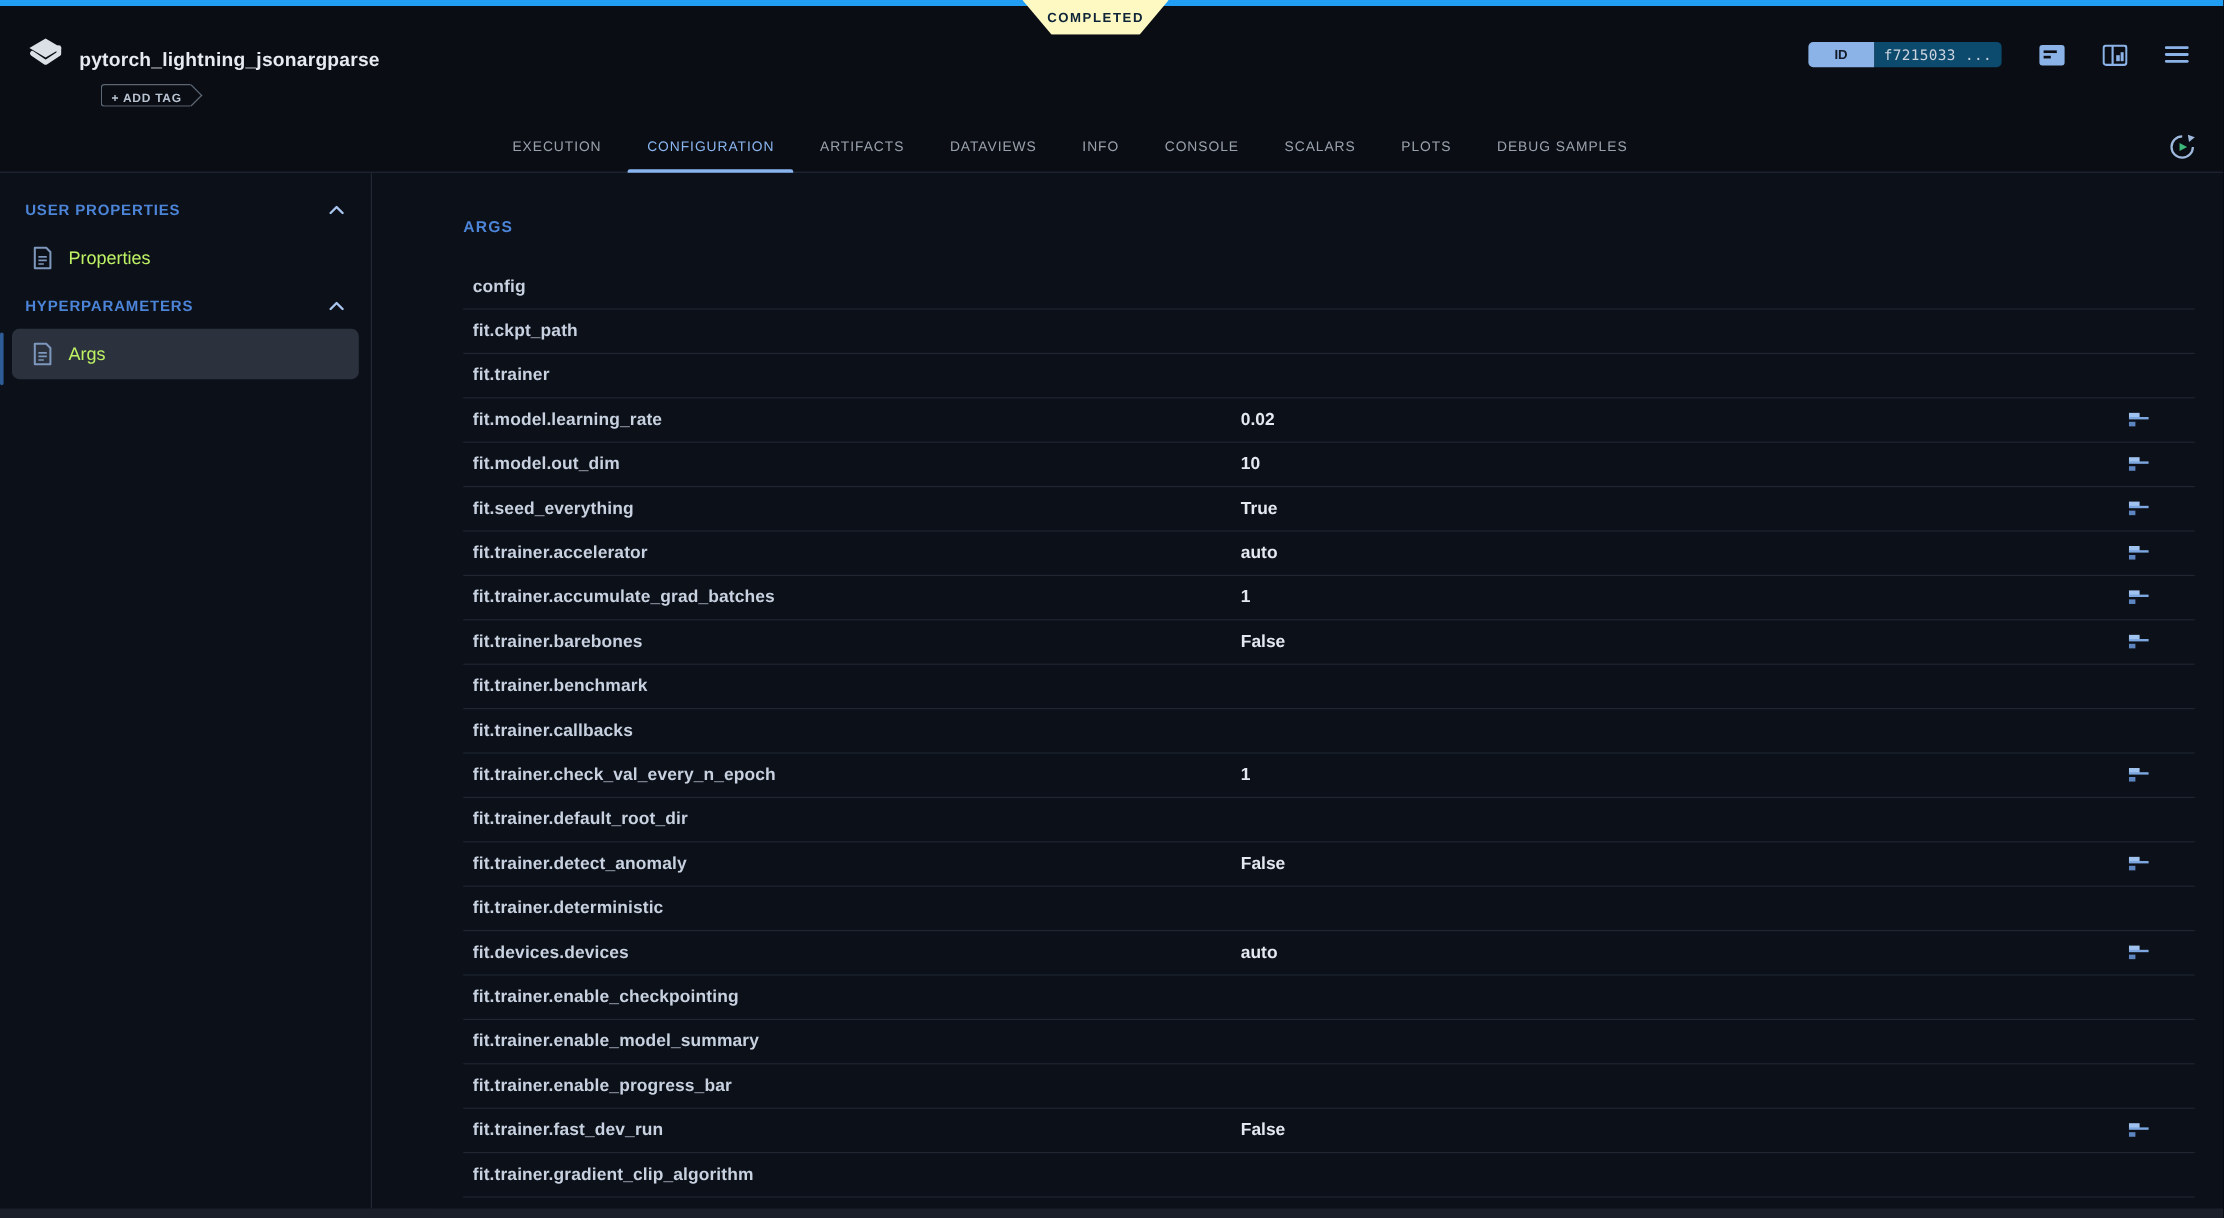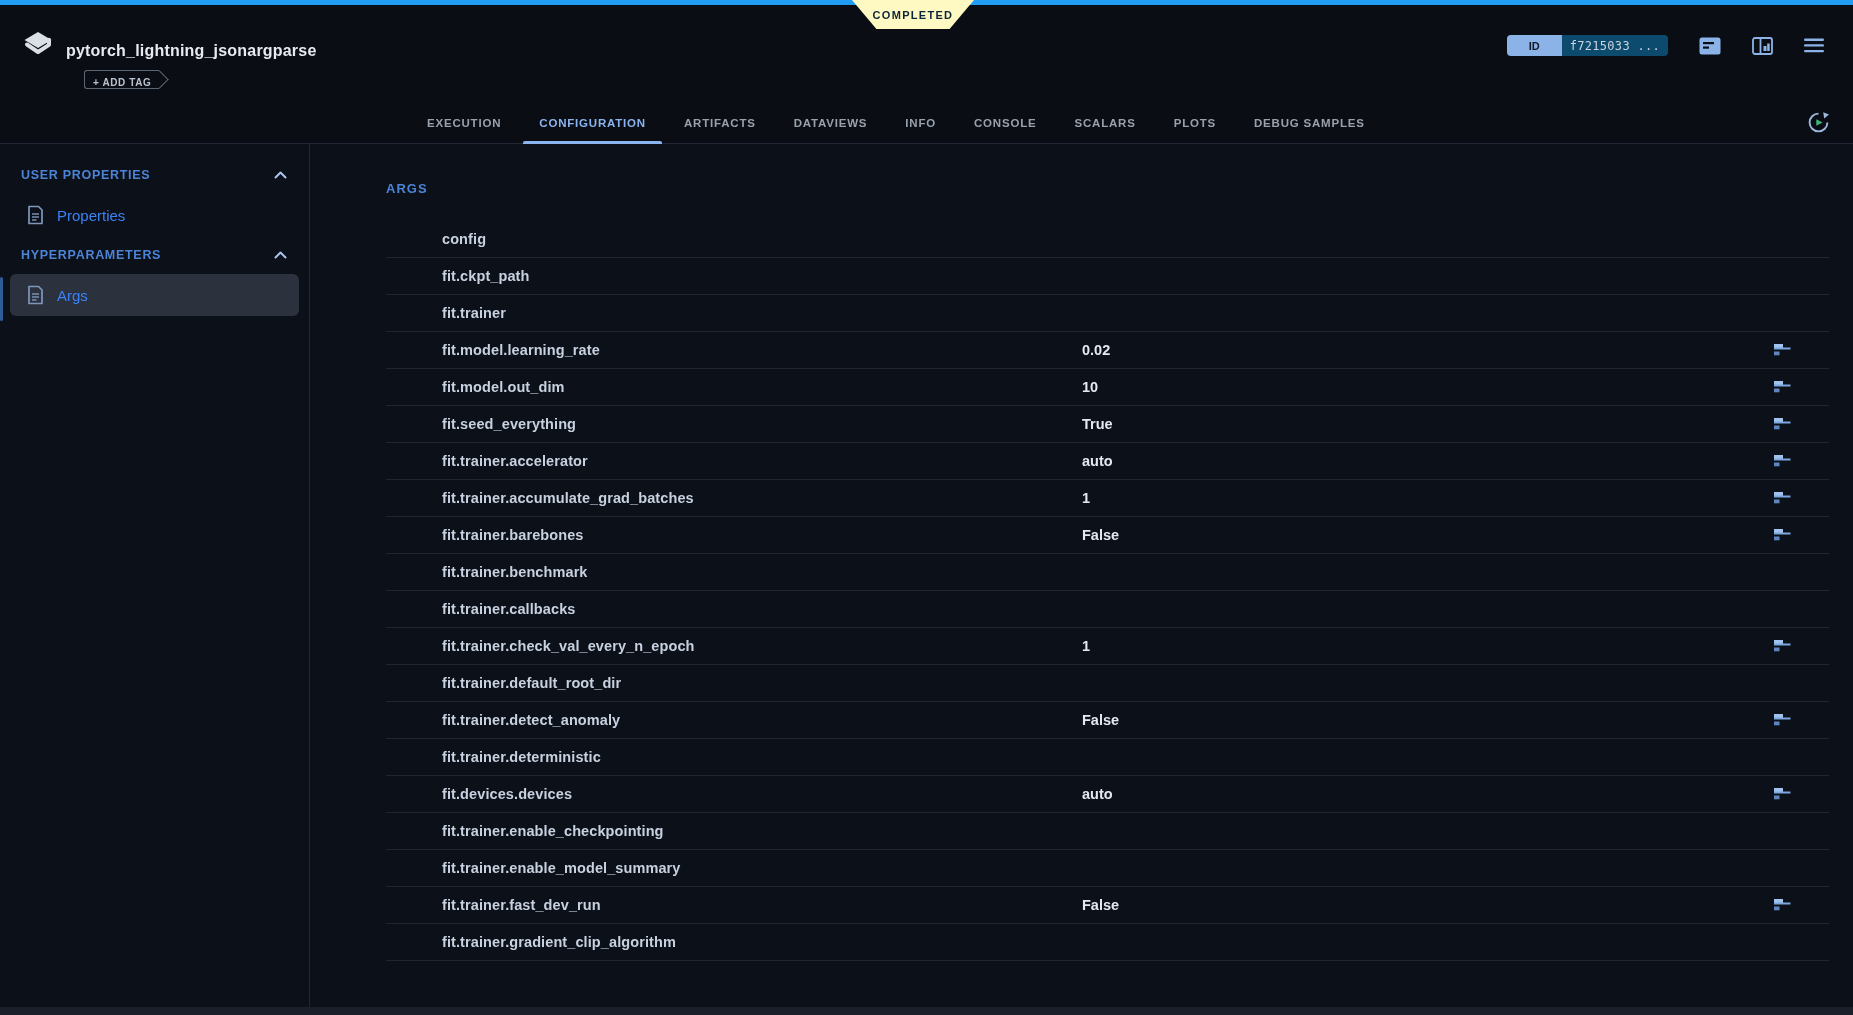--- a/index.html
+++ b/index.html
@@ -27,43 +27,43 @@
   .addtag span { font-size:10px; font-weight:700; color:#b9c3d1; letter-spacing:0.6px; white-space:nowrap; }
   .hright { position:absolute; right:29px; top:30px; display:flex; align-items:center; gap:31px; }
   .idchip { display:flex; height:21px; cursor:default; }
   .idlabel { background:#8cb3e8; color:#121b27; font-weight:700; font-size:11px; padding:0 22px;
     border-radius:4px 0 0 4px; display:flex; align-items:center; }
   .idvalue { background:#0c4a6e; color:#ccd4de; font-family:"DejaVu Sans Mono", monospace; font-size:12px;
     padding:0 8px; border-radius:0 4px 4px 0; display:flex; align-items:center; letter-spacing:0.3px; }
   .hicon { display:flex; align-items:center; cursor:pointer; }
   
   .tab-bar { position:absolute; left:408px; bottom:-1px; display:flex; height:42px; }
-  .tab { padding:0 19px; display:flex; align-items:center; font-size:11.5px; font-weight:700;
+  .tab { padding:0 19px; display:flex; align-items:center; font-size:11.5px; font-weight:400;
     letter-spacing:0.8px; color:#99a1ad; cursor:pointer; position:relative; white-space:nowrap; }
   .tab.active { color:#8ab4f0; }
   .tab.active::after { content:""; position:absolute; left:3px; right:3px; bottom:0; height:3px;
     background:#8ab4f0; border-radius:2px 2px 0 0; }
   .refresh { position:absolute; right:23px; bottom:9px; cursor:pointer; }
   
   .sidebar { position:absolute; left:0; top:144px; width:310px; bottom:8px; background:#0c1018;
     border-right:1px solid #212734; padding-top:12px; box-sizing:border-box; }
   .side-sec { display:flex; align-items:center; justify-content:space-between; height:38px;
     padding:0 22px 0 21px; color:#4c84d8; font-weight:700; font-size:12.5px; letter-spacing:0.7px; cursor:pointer; }
   .side-item { display:flex; align-items:center; height:42px; padding-left:27px; gap:13px;
-    color:#3b82f6; font-size:15px; cursor:pointer; }
+    color:#bef264; font-size:15px; cursor:pointer; }
   .side-item.selected { background:#2b313d; border-radius:6px; margin:0 10px; padding-left:17px; }
   .side-thumb { position:absolute; left:0; top:133px; width:3px; height:44px; background:#2d5c97; border-radius:2px; }
   
   .main { position:absolute; left:359px; top:144px; right:0; bottom:8px; background:#0c1018; }
   .args-title { position:absolute; left:27px; top:37px; font-size:13px; font-weight:700;
     color:#4c84d8; letter-spacing:1px; }
   .param-list { position:absolute; left:27px; right:24px; top:77px; }
   .prow { height:36px; display:flex; align-items:center; border-bottom:1px solid #1f2531; position:relative; }
   .pname { width:648px; box-sizing:border-box; padding-left:8px; font-size:14.5px; font-weight:700;
-    color:#c7d1e0; letter-spacing:0.1px; white-space:nowrap;margin-left:48px; }
+    color:#c7d1e0; letter-spacing:0.1px; white-space:nowrap; }
   .pvalue { font-size:14.5px; font-weight:600; color:#e4e9f0; white-space:nowrap; }
   .picon { position:absolute; right:37px; top:50%; transform:translateY(-50%); cursor:pointer; line-height:0; }
   
   .bottom-strip { position:absolute; bottom:0; left:0; width:100%; height:8px; background:#1a1f29; }
   svg { display:block; }
 </style>
 </head>
 <body>
 
 <div class="page">
@@ -310,20 +310,24 @@
         </div>
         <div class="prow">
           <div class="pname">fit.trainer.enable_checkpointing</div>
           <div class="pvalue"></div>
         </div>
         <div class="prow">
           <div class="pname">fit.trainer.enable_model_summary</div>
           <div class="pvalue"></div>
         </div>
         <div class="prow">
+          <div class="pname">fit.trainer.enable_progress_bar</div>
+          <div class="pvalue"></div>
+        </div>
+        <div class="prow">
           <div class="pname">fit.trainer.fast_dev_run</div>
           <div class="pvalue">False</div>
           <span class="picon">
             <svg width="18" height="13" viewBox="0 0 18 13">
               <rect x="0" y="0.5" width="9" height="4.5" fill="#9fc2ee"></rect>
               <rect x="0" y="4" width="16.5" height="2" fill="#7da7e0"></rect>
               <rect x="0" y="8" width="5.5" height="3.8" fill="#5d86c0"></rect>
             </svg>
           </span>
         </div>

